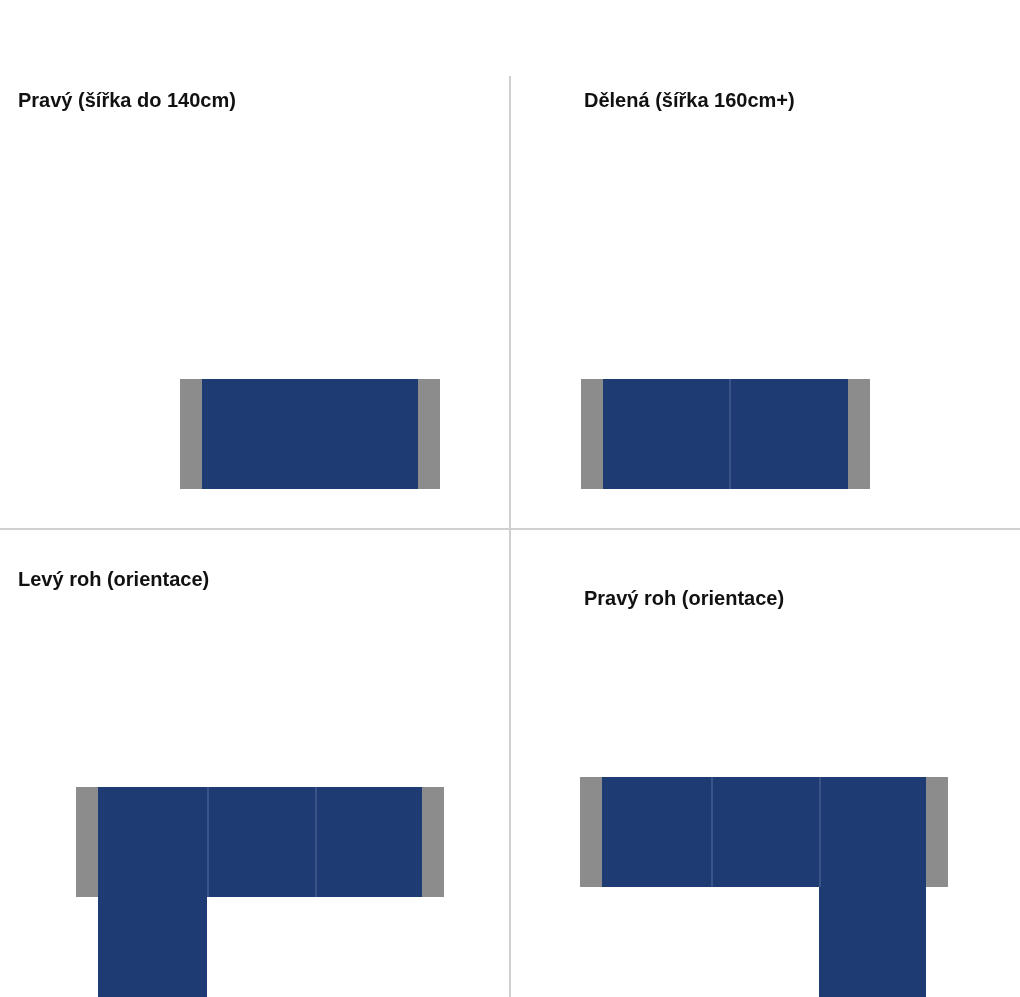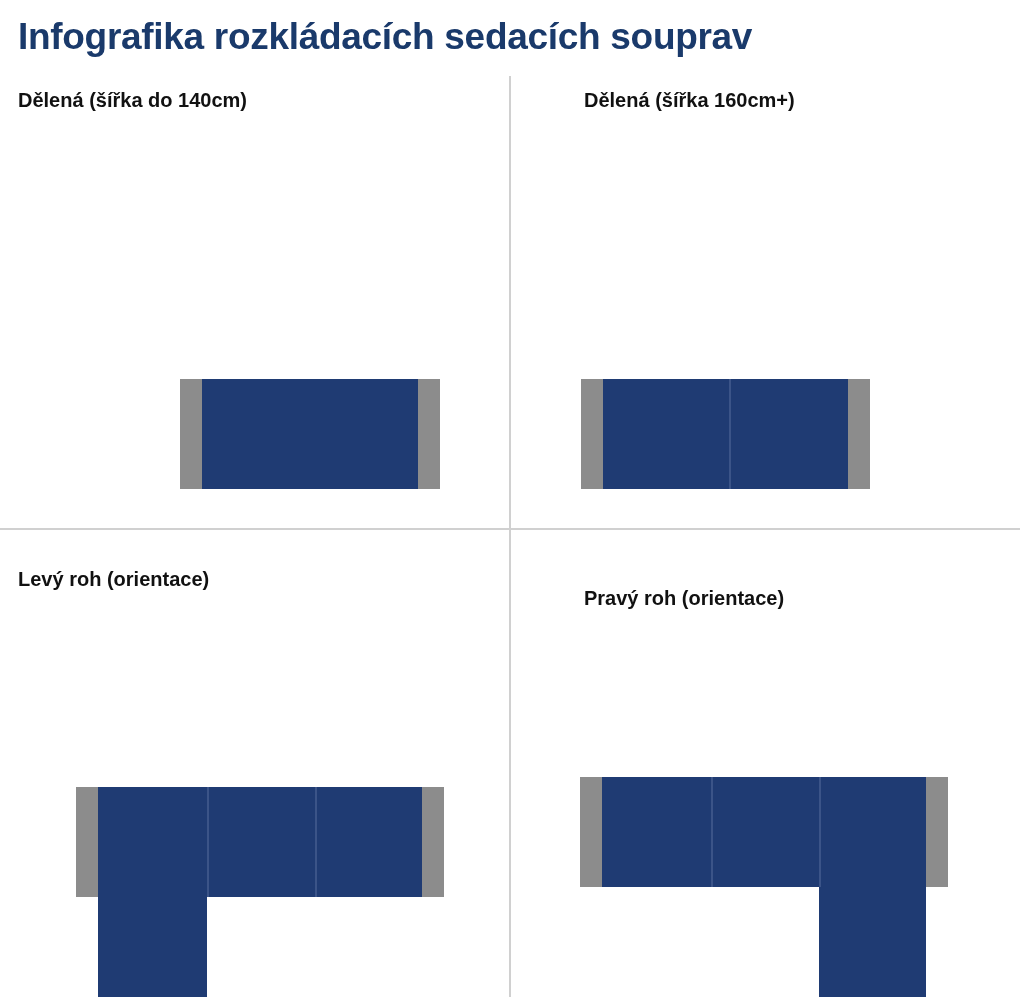--- a/index.html
+++ b/index.html
@@ -119,27 +119,26 @@
   .sofa-rcorner .seat-m { left: 22px;  top: 0px;  width: 324px; height: 110px; }
   .sofa-rcorner .seam-1 { left: 131px; top: 0px;  height: 110px; }
   .sofa-rcorner .seam-2 { left: 239px; top: 0px;  height: 110px; }
   .sofa-rcorner .seat-chaise { left: 239px; top: 110px; width: 107px; height: 110px; }
 </style>
 </head>
 <body>
 
 <div id="page">
 
-  <div class="title">Infografika rozkládacích sedacích souprav</div>
 
   <div class="v-divider"></div>
   <div class="h-divider"></div>
 
   <div class="quad q-tl">
-    <div class="quad-label">Dělená (šířka do 140cm)</div>
+    <div class="quad-label">Pravý (šířka do 140cm)</div>
     <div class="sofa sofa-straight">
       <div class="arm arm-l"></div>
       <div class="seat seat-m"></div>
       <div class="arm arm-r"></div>
     </div>
   </div>
 
   <div class="quad q-tr">
     <div class="quad-label">Dělená (šířka 160cm+)</div>
     <div class="sofa sofa-split">

